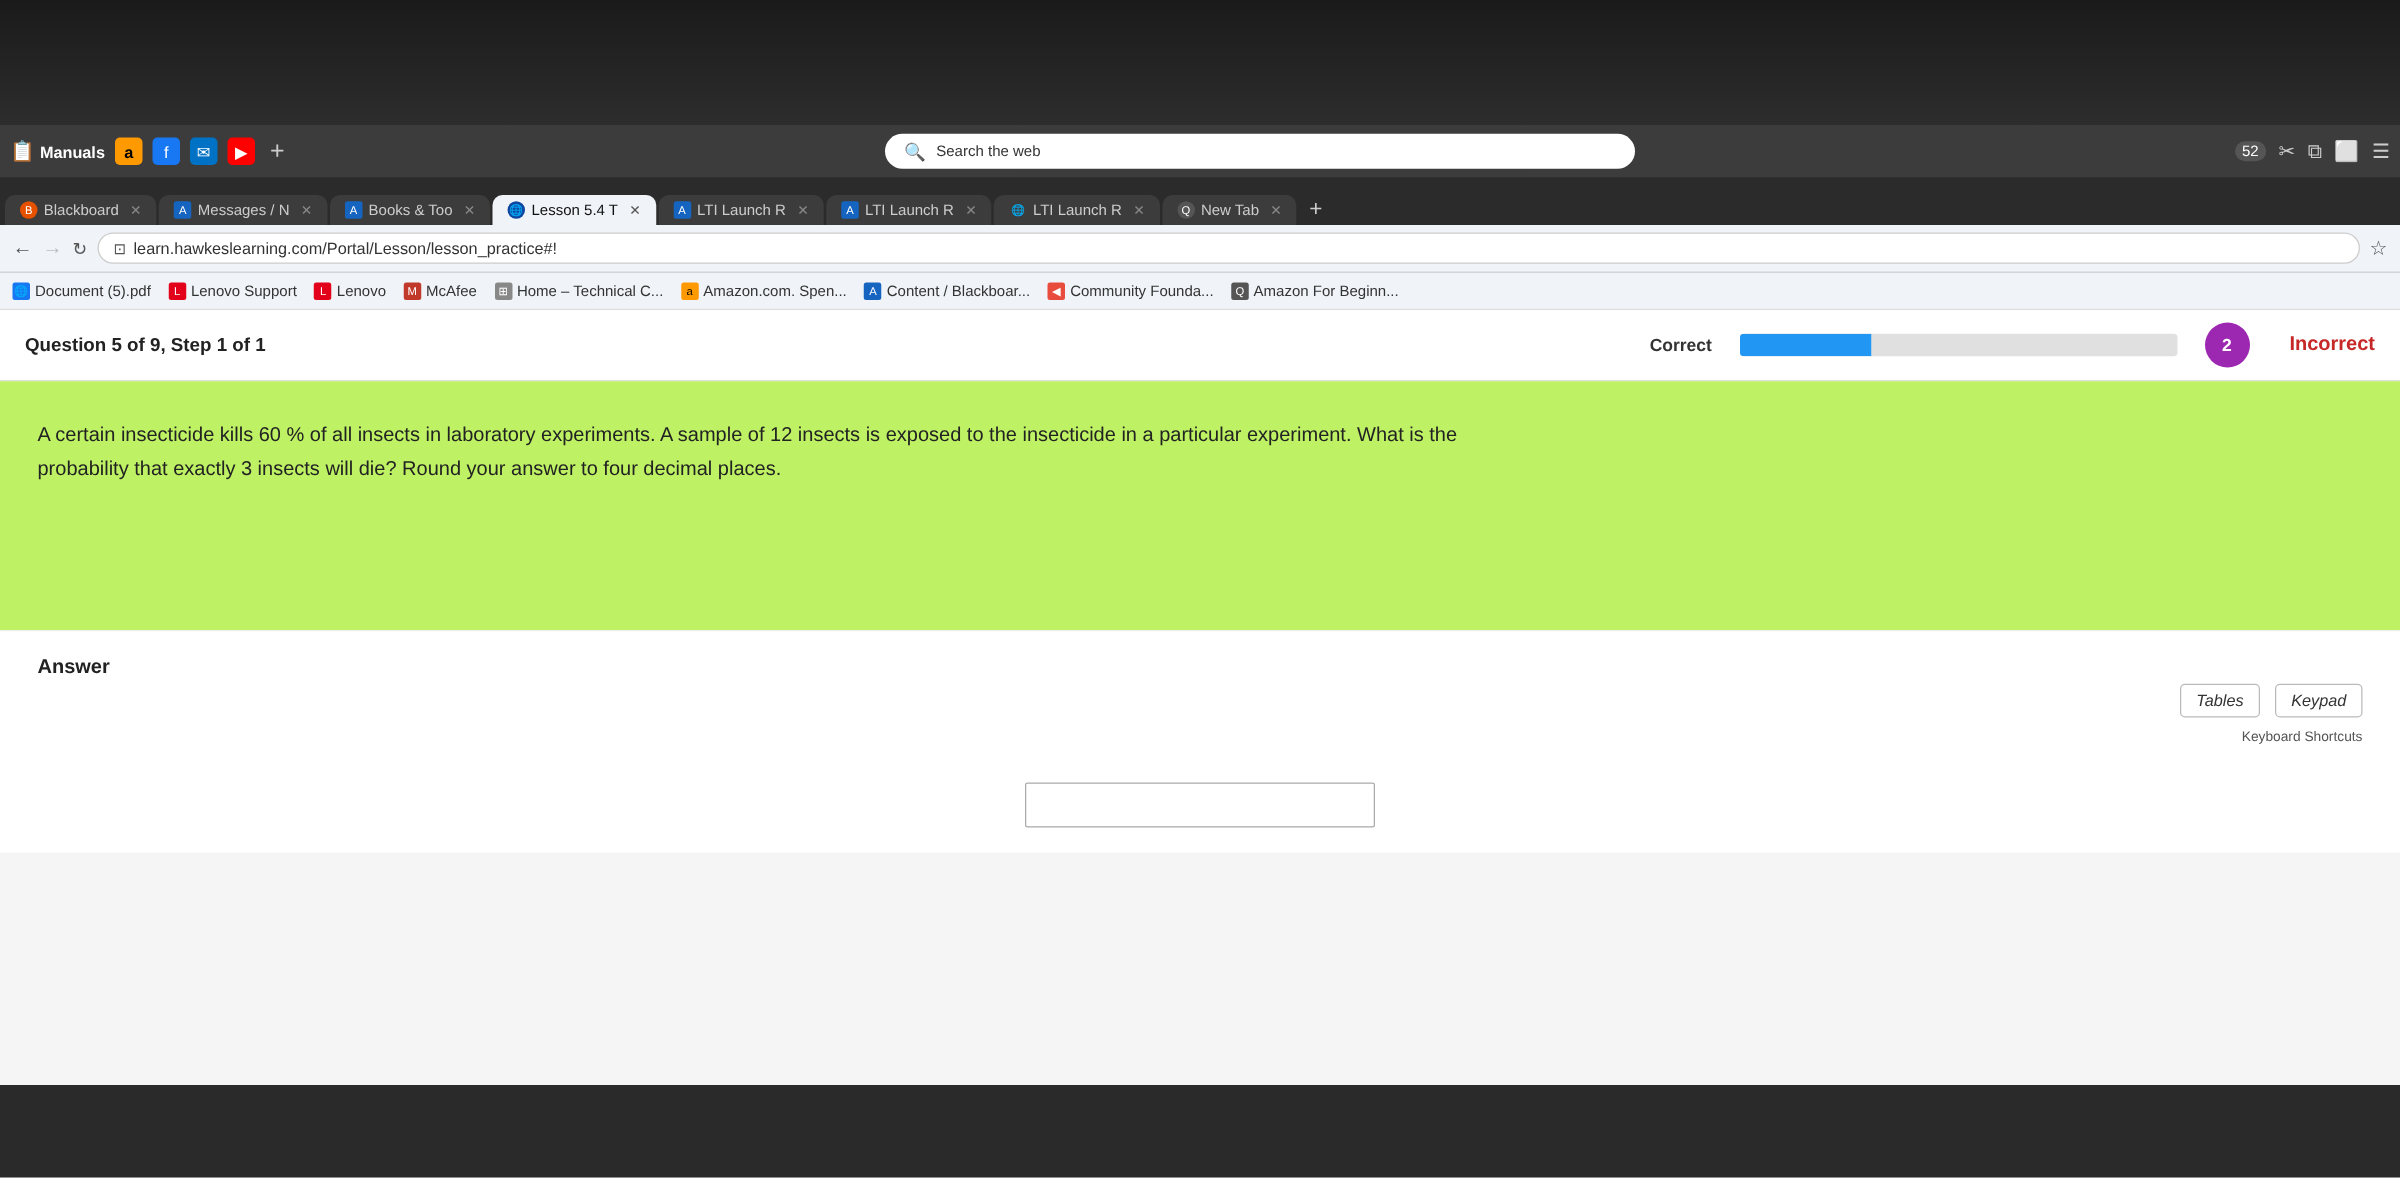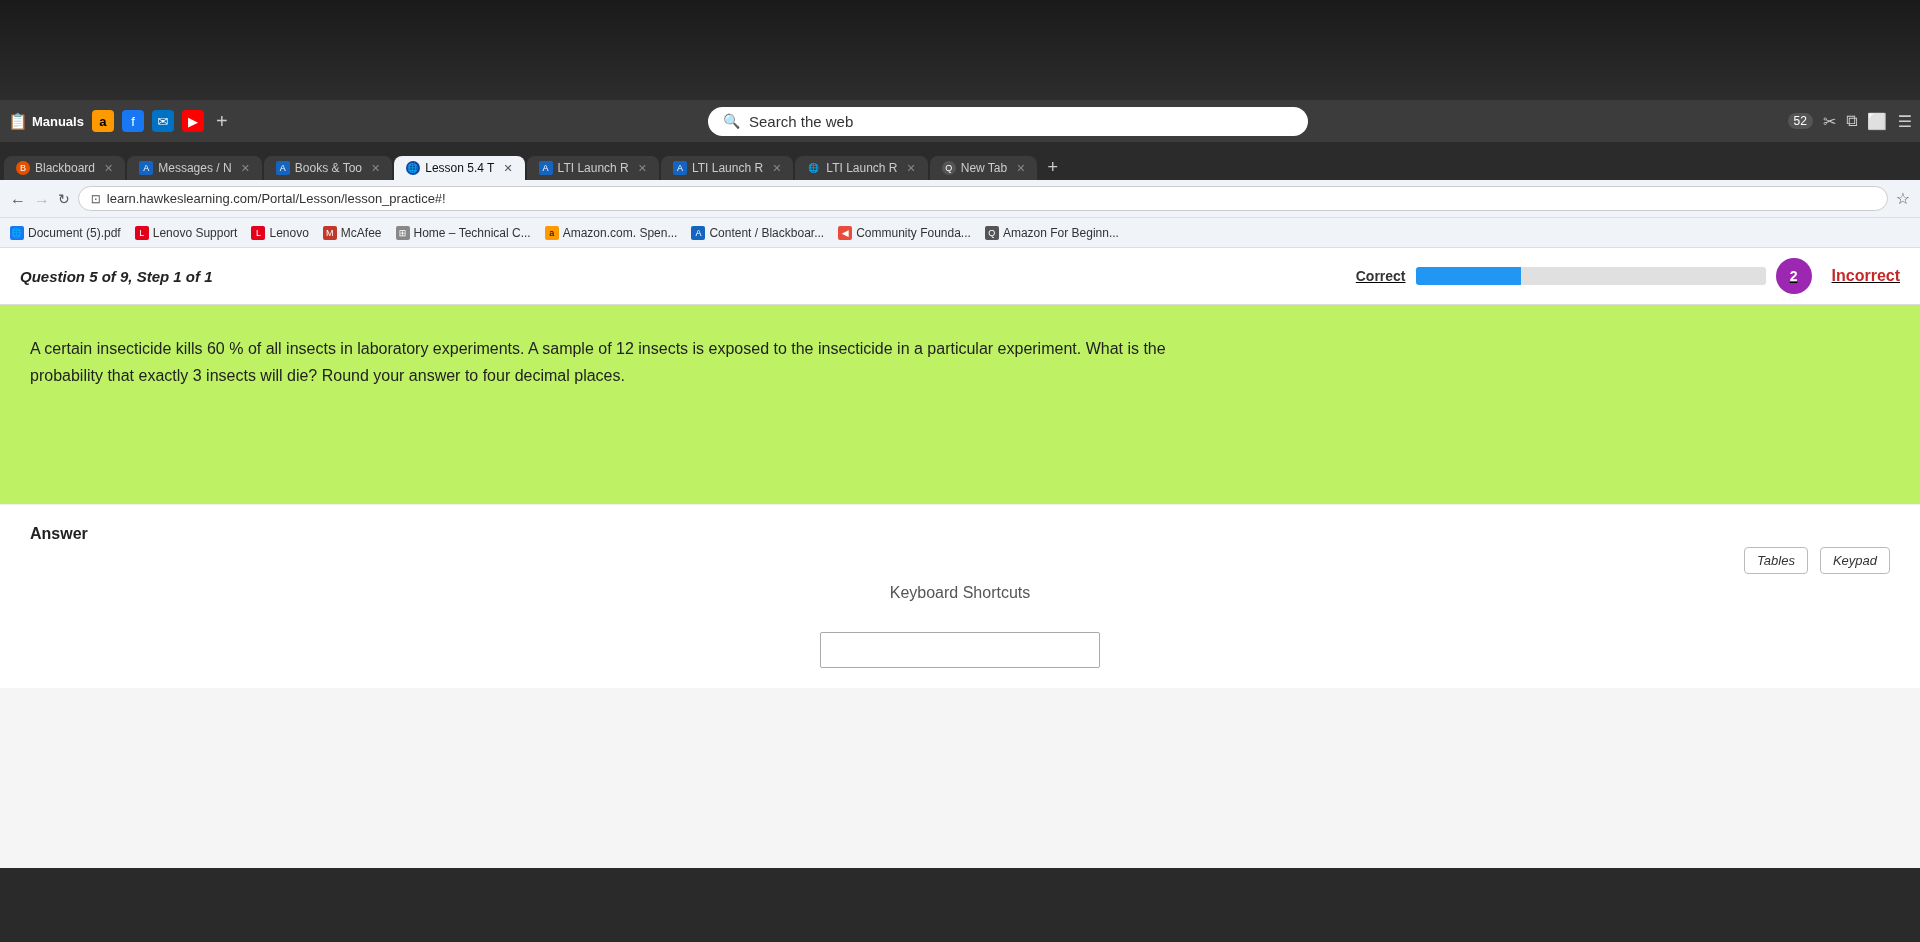--- a/index.html
+++ b/index.html
@@ -82,21 +82,21 @@
       gap: 8px;
     }
 
     .search-bar-icon {
       color: #555;
       font-size: 14px;
     }
 
     .search-bar-text {
       color: #333;
-      font-size: 15px;
+      font-size: 12px;
     }
 
     .browser-controls-right {
       display: flex;
       align-items: center;
       gap: 10px;
       color: #ccc;
       font-size: 16px;
     }
 
@@ -269,29 +269,27 @@
       padding: 10px 20px;
       display: flex;
       align-items: center;
       gap: 20px;
     }
 
     .question-number {
       font-size: 15px;
       font-weight: bold;
       color: #222;
-      font-style: italic;
     }
 
     .progress-section {
       display: flex;
       align-items: center;
-      gap: 10px;
+      gap: 22px;
       margin-left: auto;
-      text-decoration: underline;
     }
 
     .correct-label {
       font-size: 14px;
       font-weight: bold;
       color: #333;
     }
 
     .progress-bar-container {
       width: 350px;
@@ -378,23 +376,23 @@
       font-size: 13px;
       color: #333;
       cursor: pointer;
       display: flex;
       align-items: center;
       gap: 5px;
       font-style: italic;
     }
 
     .keyboard-shortcuts {
-      font-size: 16px;
+      font-size: 11px;
       color: #555;
-      text-align: center;
+      text-align: right;
       margin-bottom: 10px;
     }
 
     .answer-input-container {
       display: flex;
       justify-content: center;
       margin-top: 30px;
     }
 
     .answer-input {

